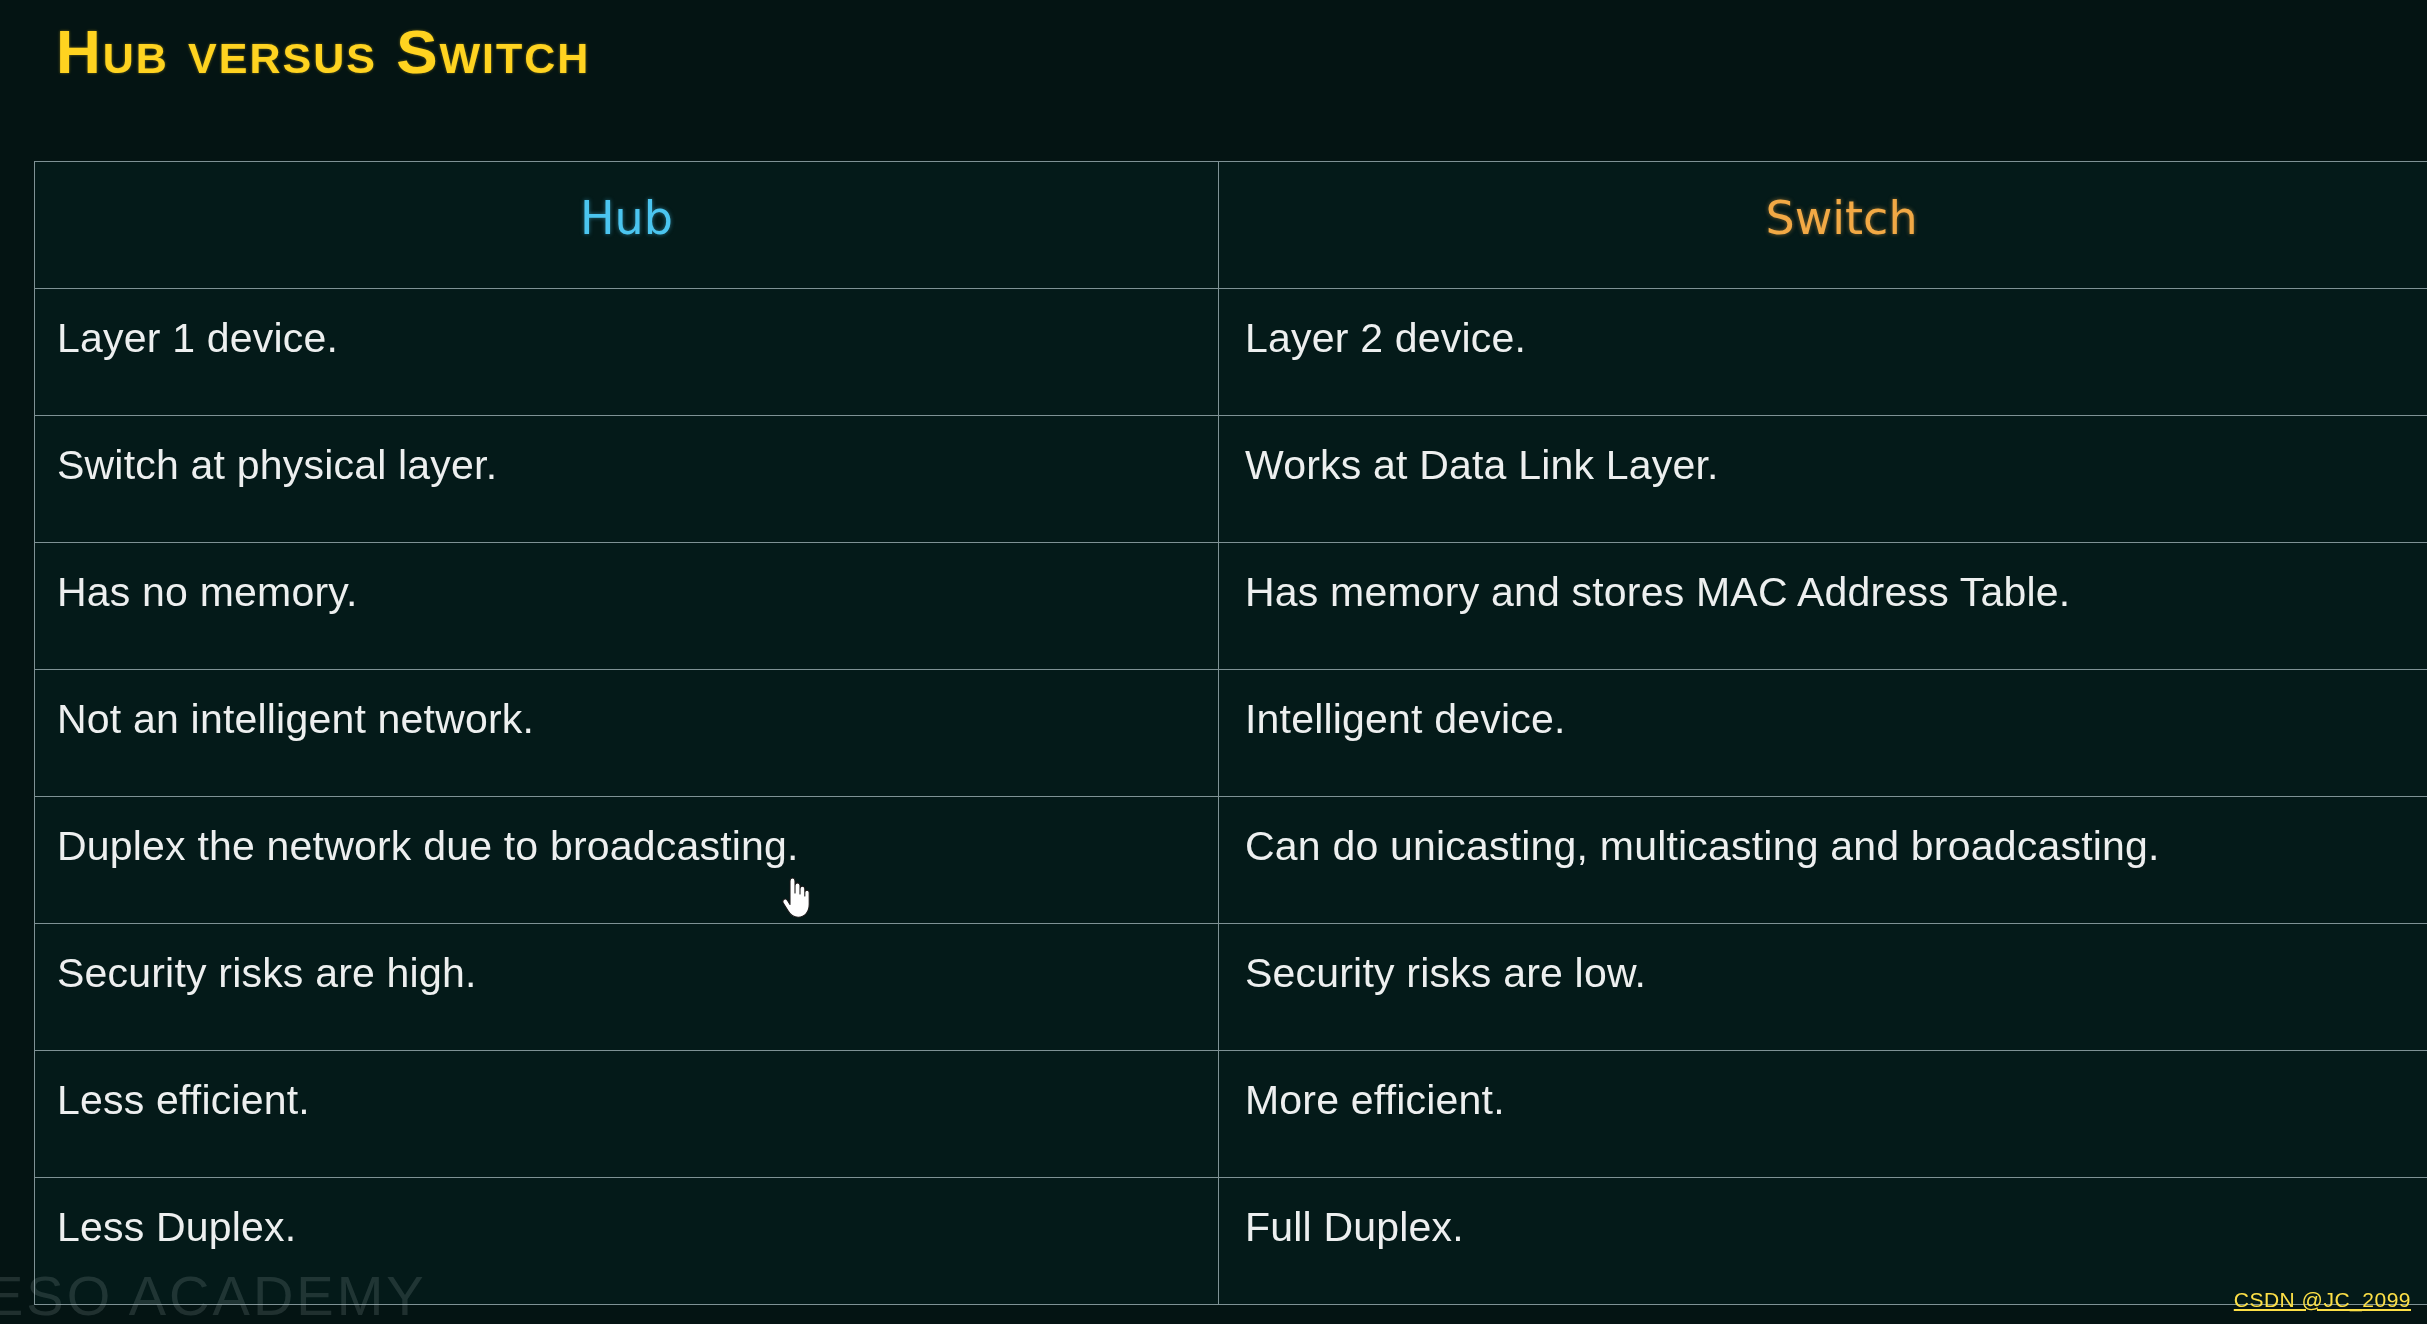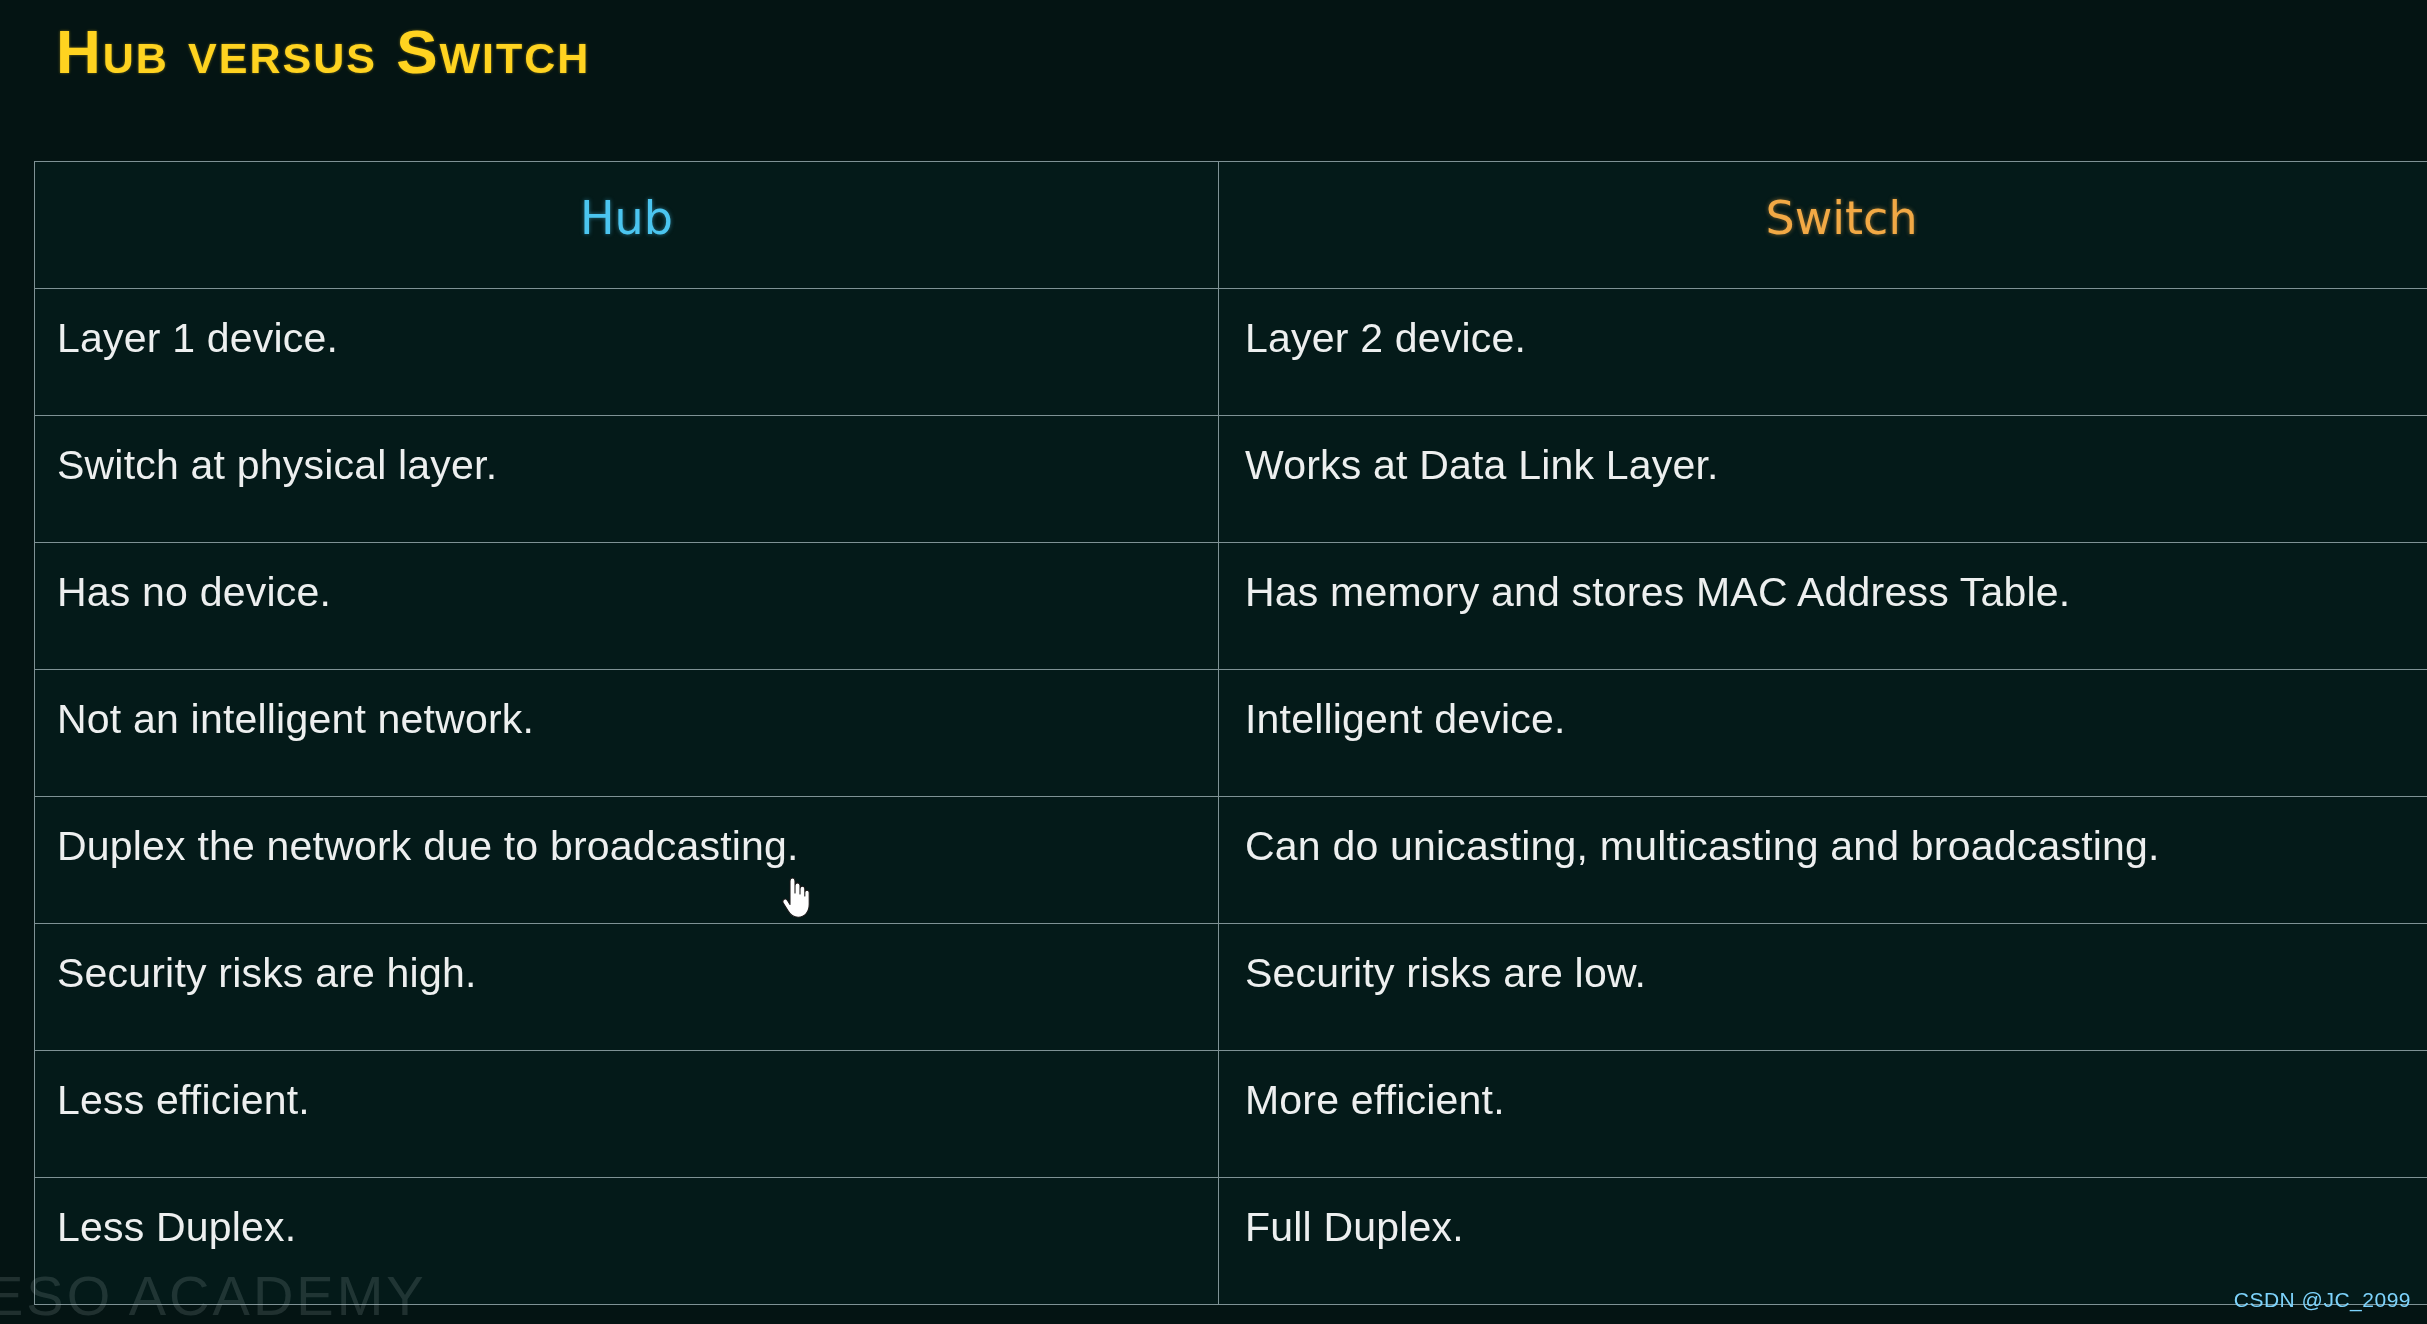--- a/index.html
+++ b/index.html
@@ -96,24 +96,25 @@
     color:rgba(180,200,200,0.16);
     white-space:nowrap;
     pointer-events:none;
   }
 
   #wm-csdn {
     position:absolute;
     right:16px;
     bottom:12px;
     font-size:21px;
-    color:#7dd3fc;
+    color:#fde047;
     letter-spacing:0.5px;
     white-space:nowrap;
     pointer-events:none;
+    text-decoration:underline;
   }
 
   
   #cursor {
     position:absolute;
     left:778px;
     top:877px;
     width:34px;
     height:42px;
     pointer-events:none;
@@ -142,21 +143,21 @@
     <tbody>
       <tr>
         <td class="col-hub">Layer 1 device.</td>
         <td class="col-switch">Layer 2 device.</td>
       </tr>
       <tr>
         <td class="col-hub">Switch at physical layer.</td>
         <td class="col-switch">Works at Data Link Layer.</td>
       </tr>
       <tr>
-        <td class="col-hub">Has no device.</td>
+        <td class="col-hub">Has no memory.</td>
         <td class="col-switch">Has memory and stores MAC Address Table.</td>
       </tr>
       <tr>
         <td class="col-hub">Not an intelligent network.</td>
         <td class="col-switch">Intelligent device.</td>
       </tr>
       <tr>
         <td class="col-hub">Duplex the network due to broadcasting.</td>
         <td class="col-switch">Can do unicasting, multicasting and broadcasting.</td>
       </tr>

